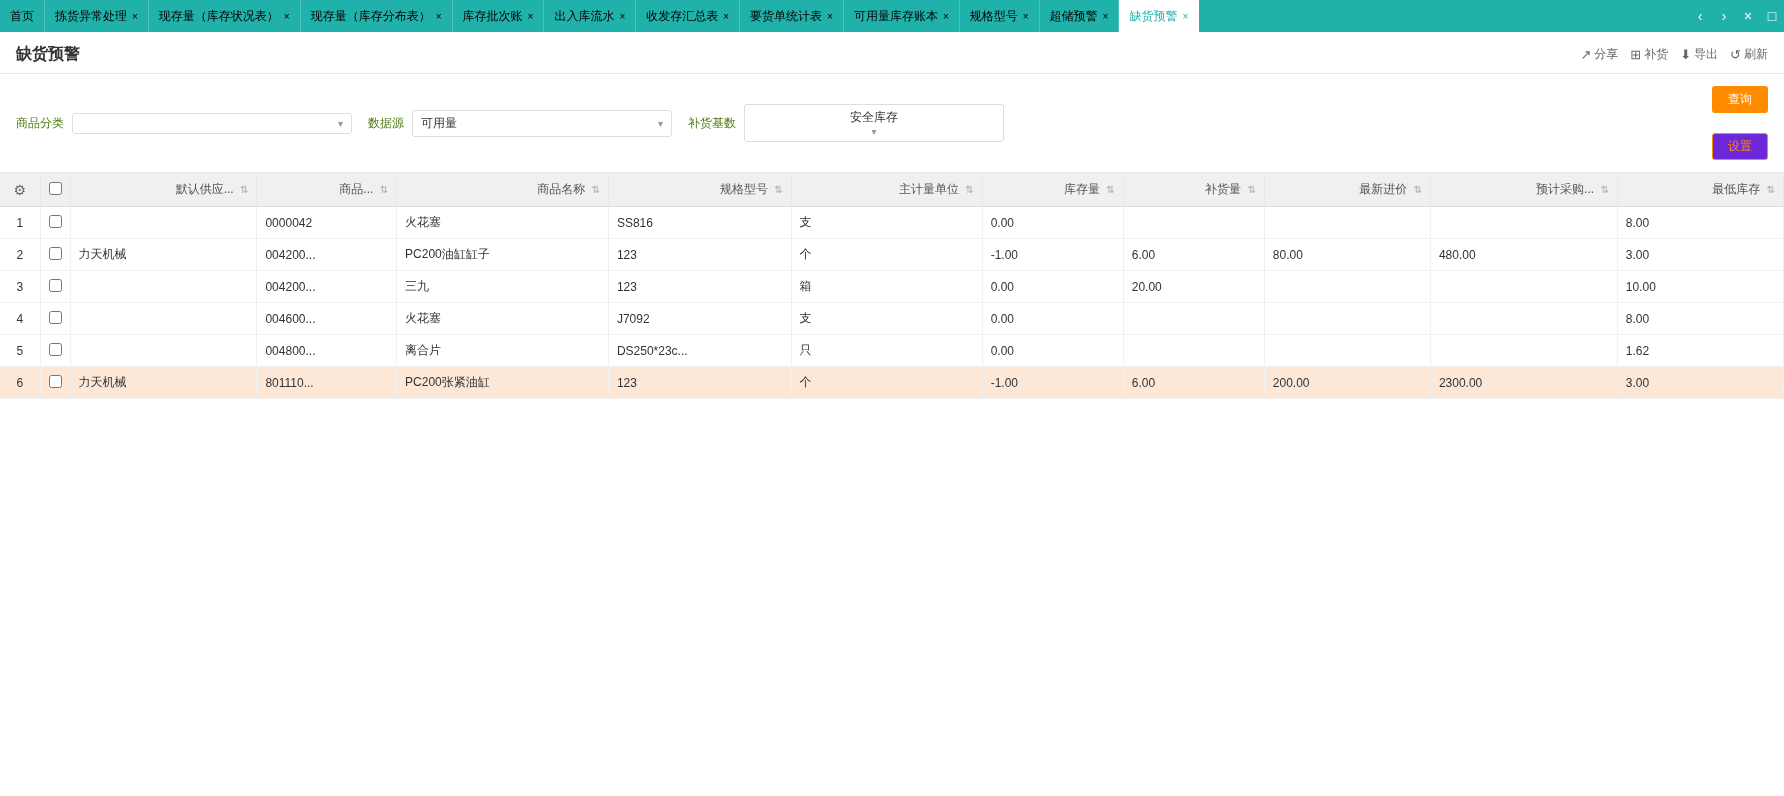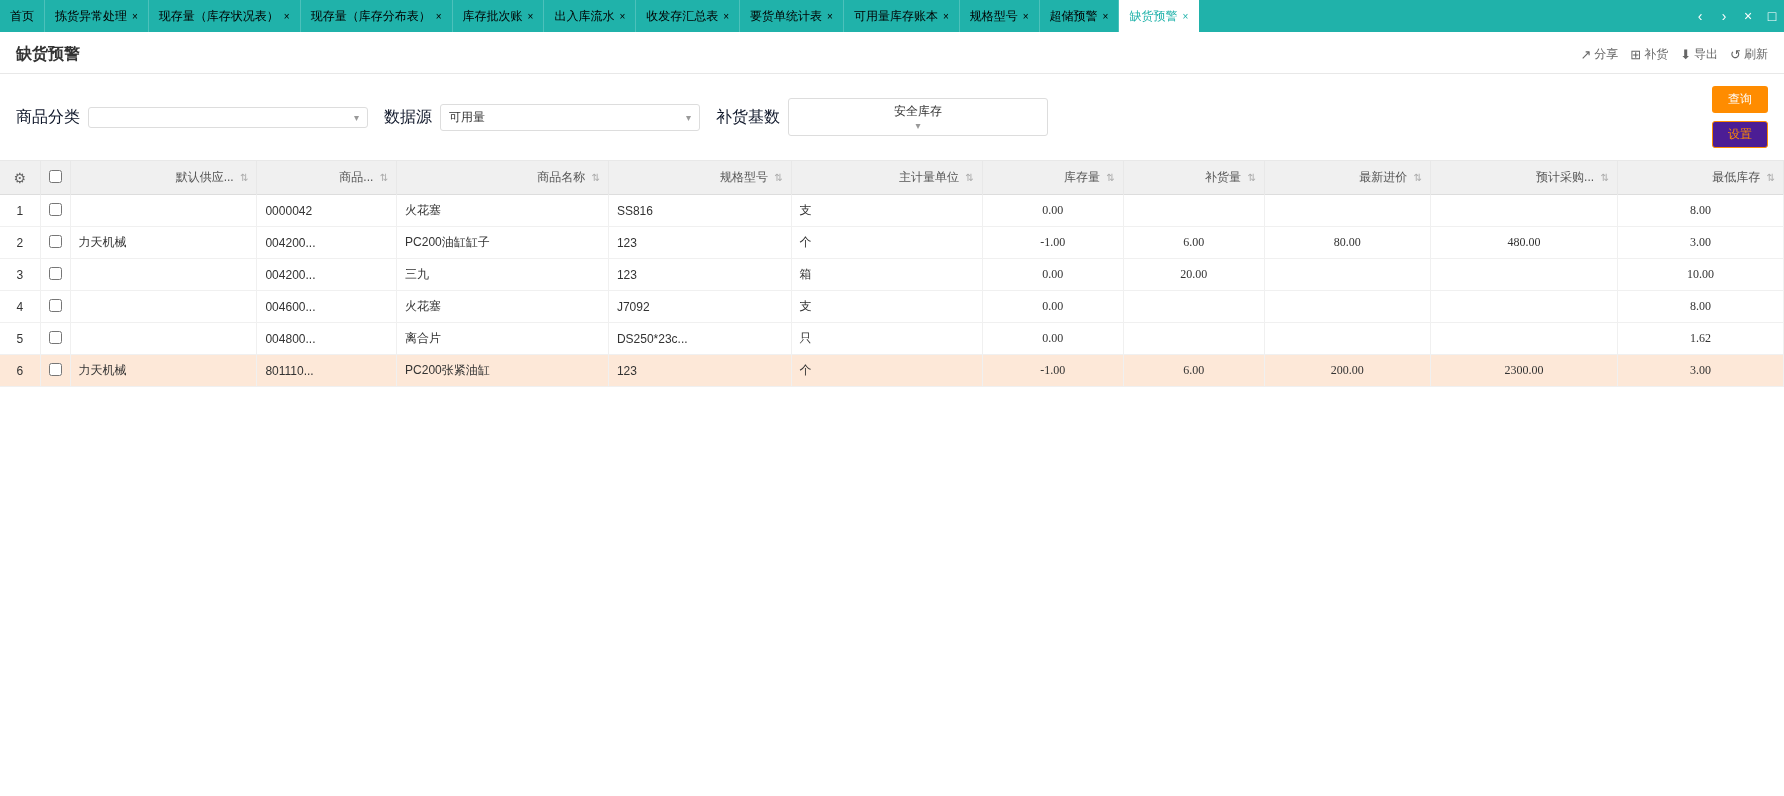--- a/index.html
+++ b/index.html
@@ -93,22 +93,22 @@
       padding: 12px 16px;
       gap: 16px;
       border-bottom: 1px solid #e8e8e8;
     }
     .filter-group {
       display: flex;
       align-items: center;
       gap: 8px;
     }
     .filter-label {
-      color: #0f172a;
-      font-size: 16px;
+      color: #4d7c0f;
+      font-size: 12px;
       white-space: nowrap;
     }
     .filter-select {
       display: flex;
       align-items: center;
       border: 1px solid #ddd;
       border-radius: 3px;
       padding: 4px 8px;
       min-width: 200px;
       background: #fff;
@@ -127,32 +127,32 @@
       background: #ff8c00;
       color: #fff;
       border: none;
       border-radius: 3px;
       padding: 5px 16px;
       cursor: pointer;
       font-size: 12px;
       margin-left: auto;
     }
     .btn-settings {
-      background: #4c1d95;
+      background: #6d28d9;
       color: #ff8c00;
       border: 1px solid #ff8c00;
       border-radius: 3px;
       padding: 4px 14px;
       cursor: pointer;
       font-size: 12px;
     }
     .filter-right {
       display: flex;
       flex-direction: column;
-      gap: 8px;
+      gap: 20px;
       margin-left: auto;
     }
 
     
     .table-container {
       padding: 0 0;
     }
     table {
       width: 100%;
       border-collapse: collapse;
@@ -183,21 +183,21 @@
     tbody tr.highlighted {
       background: #fde8d8;
     }
     tbody td {
       padding: 7px 8px;
       color: #333;
       border-right: 1px solid #f0f0f0;
       white-space: nowrap;
     }
     .td-center { text-align: center; }
-    .td-right { text-align: center; font-family: Liberation Serif, serif; }
+    .td-right { text-align: left; }
 
     .checkbox-cell { width: 30px; text-align: center; }
     .settings-cell { width: 40px; text-align: center; }
 
     .settings-icon-btn {
       cursor: pointer;
       color: #666;
       font-size: 14px;
     }
 

